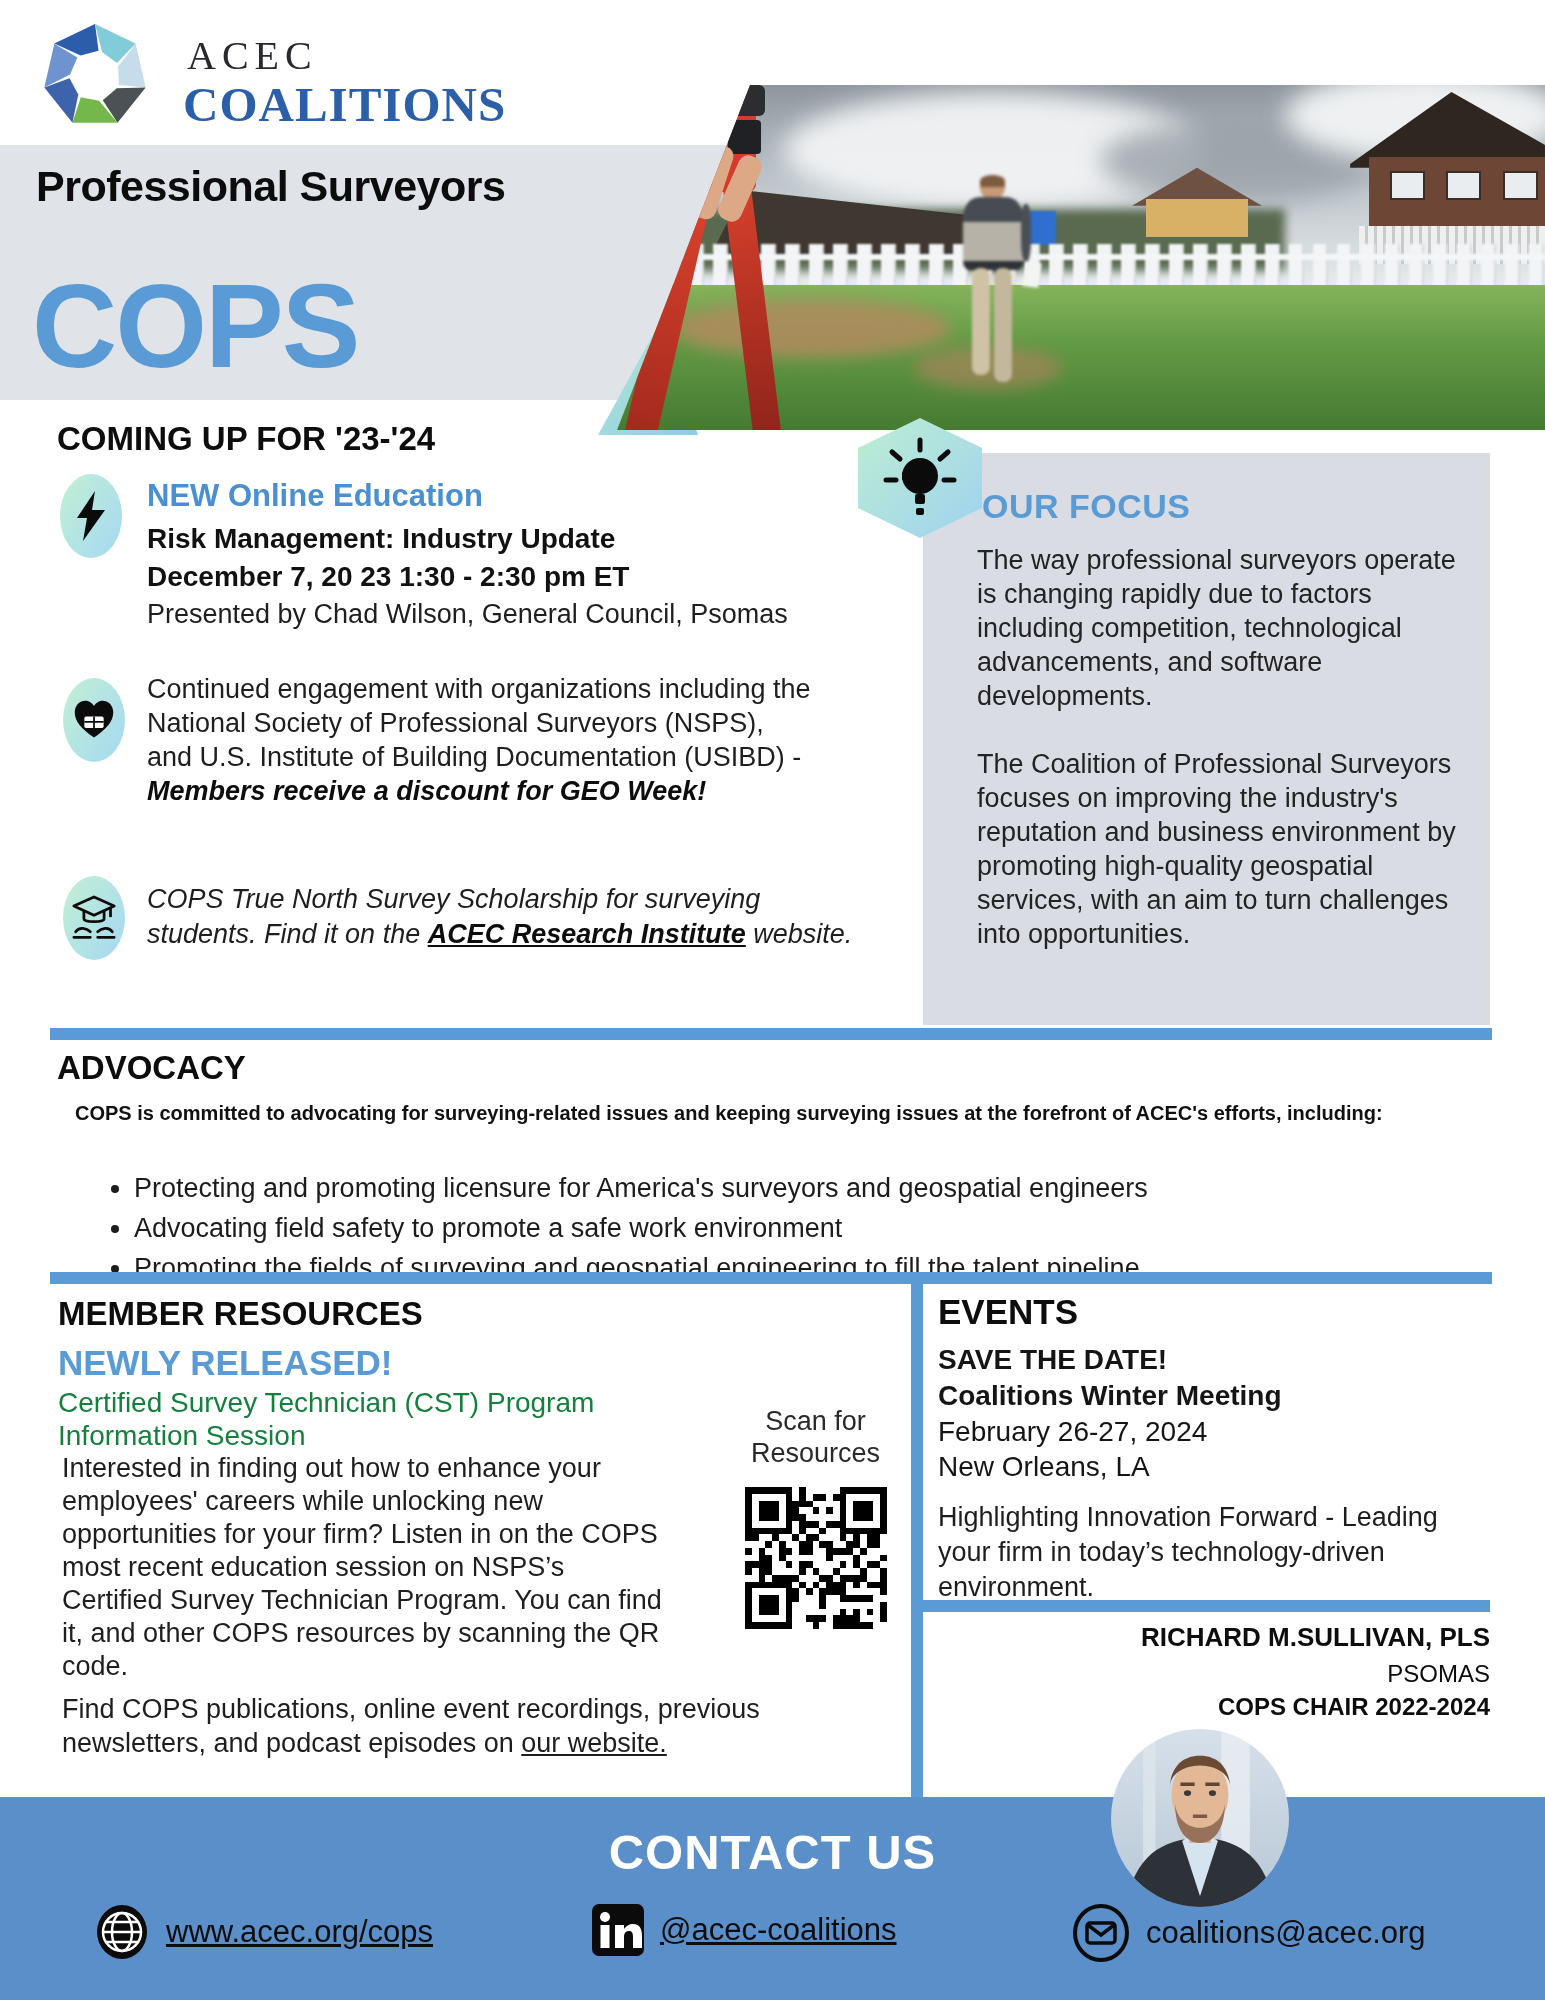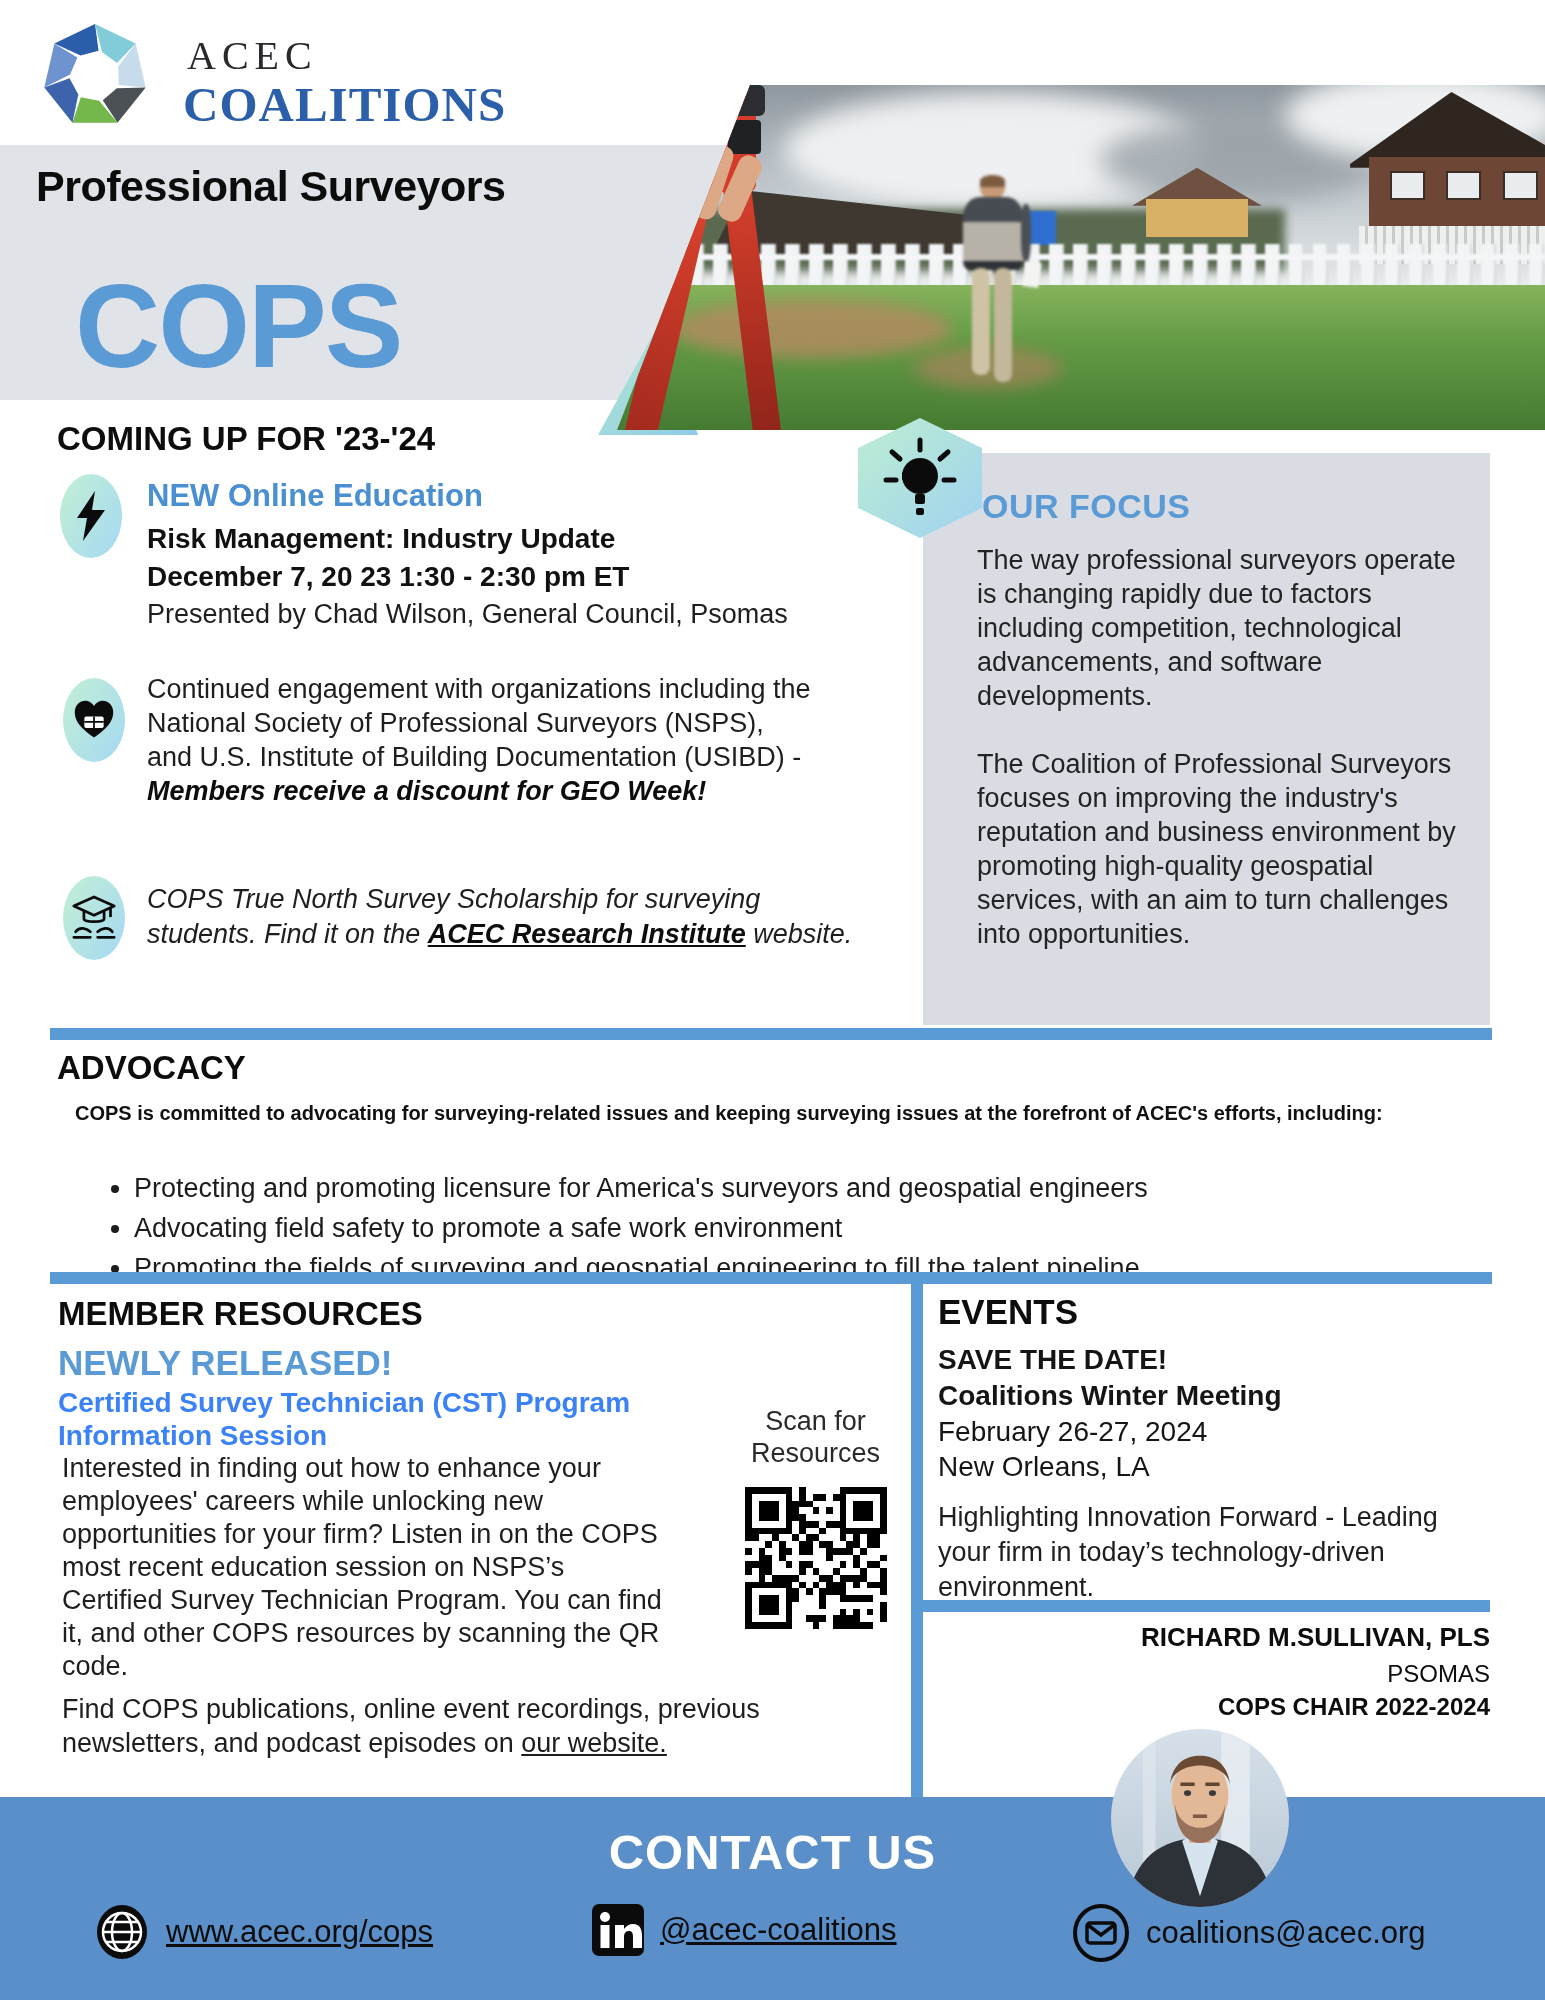--- a/index.html
+++ b/index.html
@@ -7,21 +7,21 @@
   .page { position:relative; width:1545px; height:2000px; background:#ffffff; overflow:hidden; margin:0 auto; }
   .abs { position:absolute; }
 
   
   #gray-band { left:0; top:145px; width:1545px; height:255px; background:#e0e3e7; }
   #logo { left:35px; top:14px; width:560px; height:126px; }
   #logo svg { position:absolute; left:0; top:2px; }
   #logo-acec { position:absolute; left:152px; top:18px; font-family:"Liberation Serif", serif; font-size:40px; letter-spacing:6px; color:#27292c; }
   #logo-coalitions { position:absolute; left:148px; top:62px; font-family:"Liberation Serif", serif; font-size:49px; font-weight:700; letter-spacing:1px; color:#2b5faa; }
   #main-title { left:36px; top:160px; font-size:43px; font-weight:800; line-height:53px; color:#0c0c0c; letter-spacing:-0.5px; }
-  #cops-acronym { left:32px; top:258px; font-size:118px; font-weight:800; letter-spacing:-2px; color:#5b9bd5;margin-left:43px; }
+  #cops-acronym { left:32px; top:258px; font-size:118px; font-weight:800; letter-spacing:-2px; color:#5b9bd5; }
 
   
   #accent-wedge { left:598px; top:322px; width:100px; height:113px; background:linear-gradient(135deg,#b7ead0,#8ecbe8); clip-path:polygon(62% 0, 100% 100%, 0 100%); }
   #hero { left:617px; top:85px; width:928px; height:345px; clip-path:polygon(133px 0, 928px 0, 928px 345px, 0 345px); background:linear-gradient(180deg,#8f979e 0%,#b9c1c7 25%,#dde2e4 52%,#eceeee 60%); }
   #hero div { position:absolute; }
   .cloud { border-radius:50%; filter:blur(12px); }
   #h-tree { left:0; top:36%; width:72%; height:18%; background:#4d5f41; filter:blur(5px); opacity:.9; }
   #h-barn { left:10%; top:24%; width:30%; height:26%; background:#3e3831; clip-path:polygon(0 100%, 12% 25%, 100% 55%, 100% 100%); filter:blur(2px); }
   #h-house1-roof { left:79%; top:2%; width:21%; height:22%; background:#2f2620; clip-path:polygon(0 95%, 52% 0, 100% 70%, 100% 100%, 0 100%); }
   #h-house1-wall { left:81%; top:21%; width:19%; height:22%; background:#6e4636; }
@@ -84,21 +84,21 @@
   #advocacy-intro { left:75px; top:1096px; width:1400px; font-size:20px; font-weight:700; line-height:34px; color:#111; }
   #advocacy-list { left:100px; top:1168px; width:1380px; }
   #advocacy-list li { font-size:27px; line-height:40px; color:#1c1c1c; margin-left:34px; }
 
   
   #bar-b { left:50px; top:1272px; width:1442px; height:12px; }
   #bar-v { left:911px; top:1284px; width:12px; height:513px; }
   #bar-c { left:923px; top:1600px; width:567px; height:12px; }
   #mr-heading { left:58px; top:1295px; font-size:33px; font-weight:800; color:#0d0d0d; }
   #mr-banner { left:58px; top:1343px; font-size:35px; font-weight:800; color:#5b9bd5; }
-  #mr-title { left:58px; top:1386px; width:610px; font-size:28px; font-weight:700; line-height:33px; color:#3b82f6; }
+  #mr-title { left:58px; top:1386px; width:610px; font-size:28px; font-weight:400; line-height:33px; color:#15803d; }
   #mr-para1 { left:62px; top:1452px; width:600px; font-size:27px; line-height:33px; color:#1e1e1e; }
   #mr-para2 { left:62px; top:1692px; width:720px; font-size:27px; line-height:34px; color:#1e1e1e; }
   #mr-para2 a { color:#1e1e1e; }
   #scan-label { left:733px; top:1405px; width:165px; text-align:center; font-size:27px; line-height:32px; color:#2a2a2a; }
   #qr { left:745px; top:1487px; width:142px; height:142px; }
   #ev-heading { left:938px; top:1292px; font-size:35px; font-weight:800; color:#0d0d0d; }
   .ev-line { left:938px; font-size:28px; color:#151515; }
   #ev-desc { left:938px; top:1500px; width:555px; font-size:27px; line-height:35px; color:#1e1e1e; }
 
   

